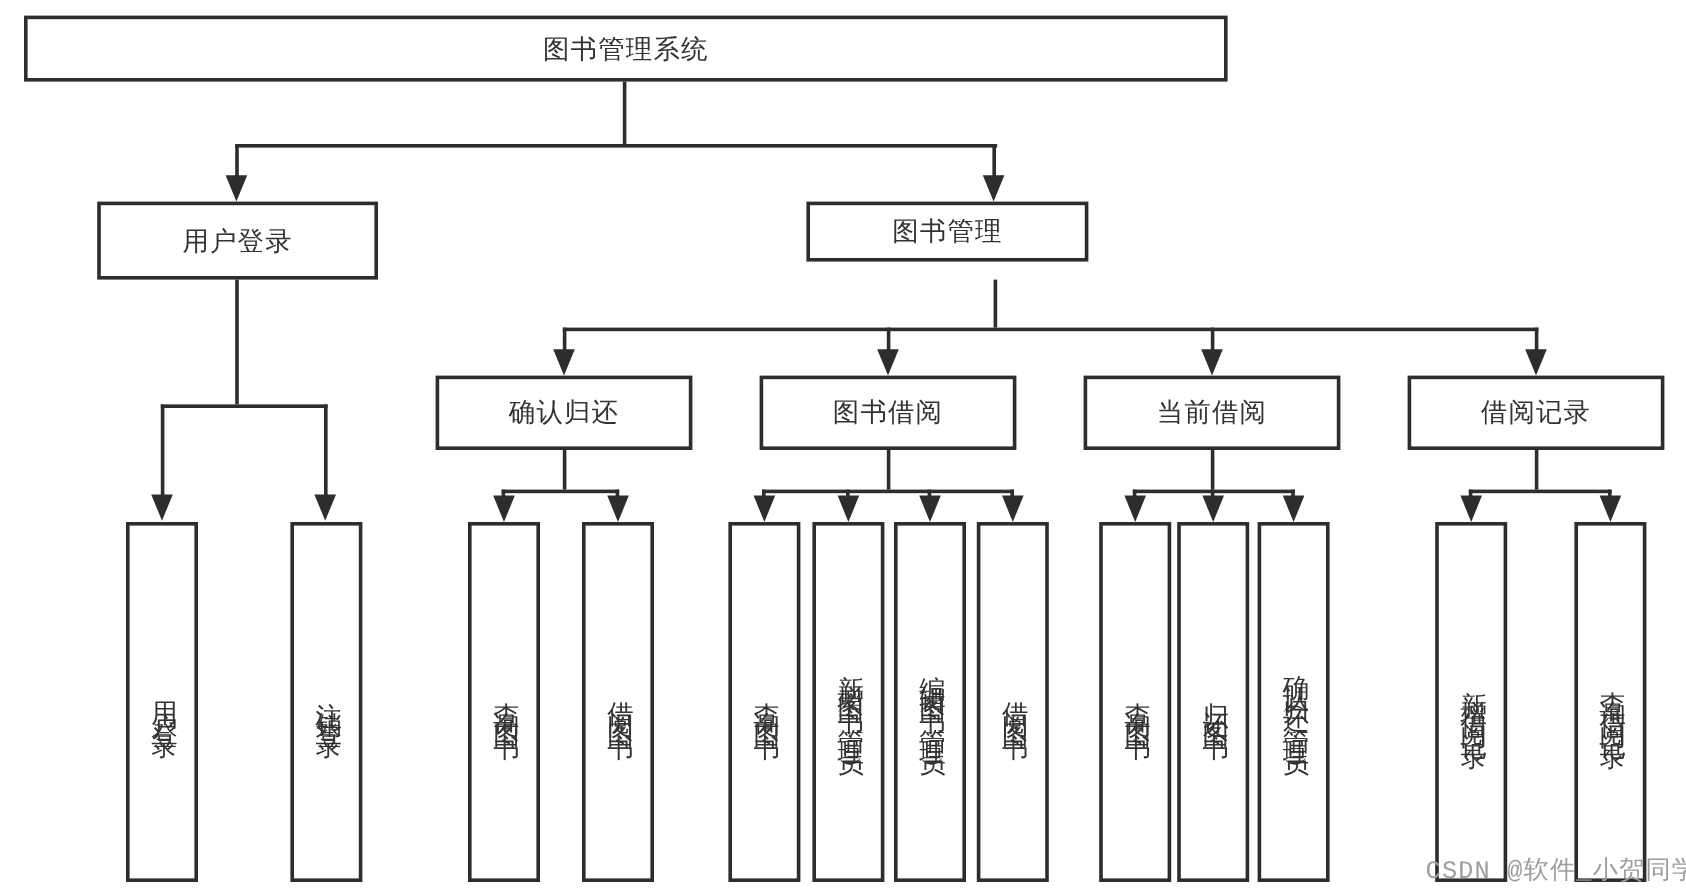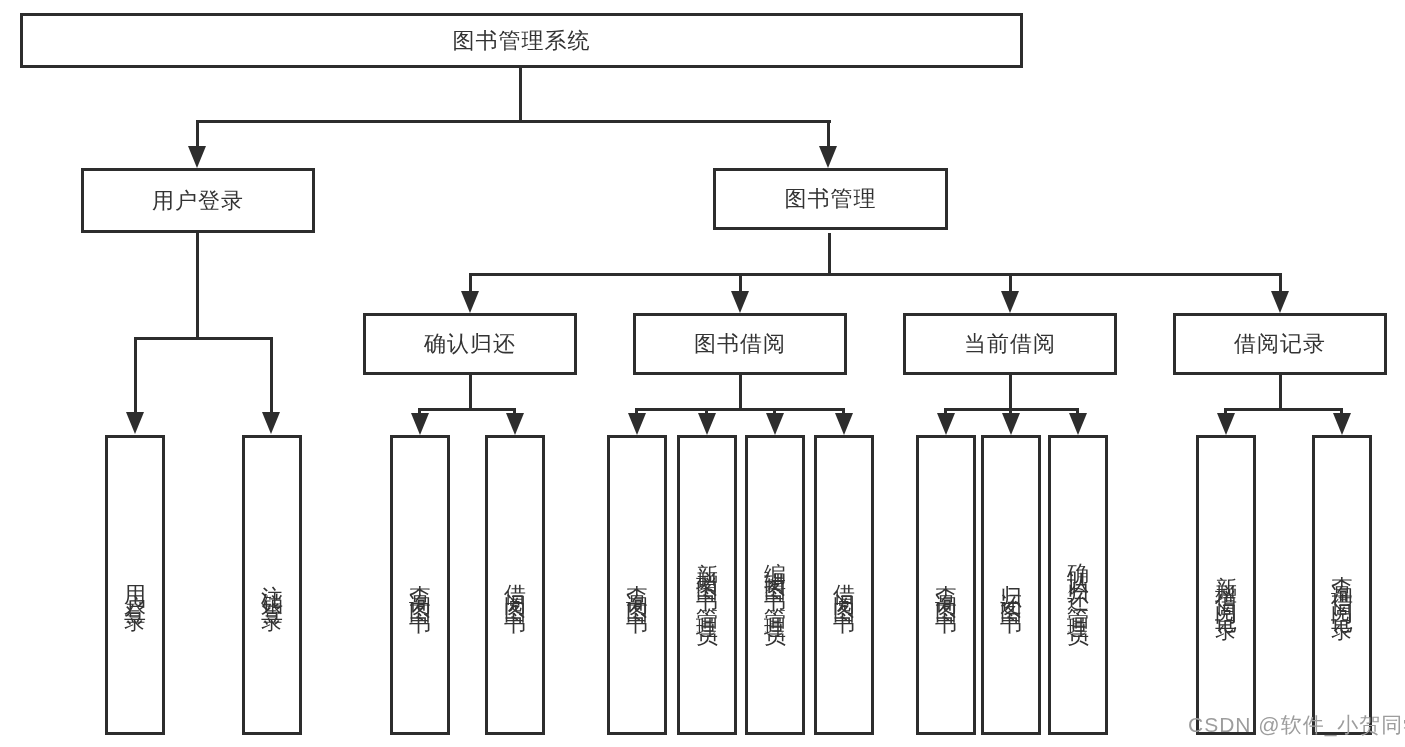--- a/index.html
+++ b/index.html
@@ -1,21 +1,21 @@
 <!DOCTYPE html>
 <html><head>
 <meta charset="utf-8">
 <style>
   html, body { margin: 0; padding: 0; background: #ffffff; }
   .canvas {
     position: relative;
     width: 1405px;
     height: 747px;
     background: #ffffff;
-    font-family: Liberation Sans, sans-serif;
+    font-family: Liberation Mono, monospace;
     color: #333333;
     overflow: hidden;
   }
   
   .hbox {
     position: absolute;
     box-sizing: border-box;
     border: 3px solid #2d2d2d;
     background: #ffffff;
     display: flex;
@@ -73,21 +73,21 @@
 
   <div class="vl" style="left:519px; top:68px; height:52px;"></div>
   <div class="hl" style="left:196px; top:120px; width:635px;"></div>
 
   <div class="vl" style="left:196px; top:120px; height:28px;"></div>
   <div class="ah" style="left:188px; top:146px;"></div>
   <div class="vl" style="left:827px; top:120px; height:28px;"></div>
   <div class="ah" style="left:819px; top:146px;"></div>
 
   <div class="hbox" style="left:81px; top:168px; width:234px; height:65px;">用户登录</div>
-  <div class="hbox" style="left:713px; top:168px; width:235px; height:62px;">图书管理</div>
+  <div class="hbox" style="left:672px; top:168px; width:235px; height:50px;">图书管理</div>
 
   <div class="vl" style="left:196px; top:233px; height:104px;"></div>
   <div class="hl" style="left:134px; top:337px; width:139px;"></div>
   <div class="vl" style="left:134px; top:337px; height:76px;"></div>
   <div class="ah" style="left:126px; top:412px;"></div>
   <div class="vl" style="left:270px; top:337px; height:76px;"></div>
   <div class="ah" style="left:262px; top:412px;"></div>
 
   <div class="vl" style="left:828px; top:233px; height:40px;"></div>
   <div class="hl" style="left:469px; top:273px; width:813px;"></div>

